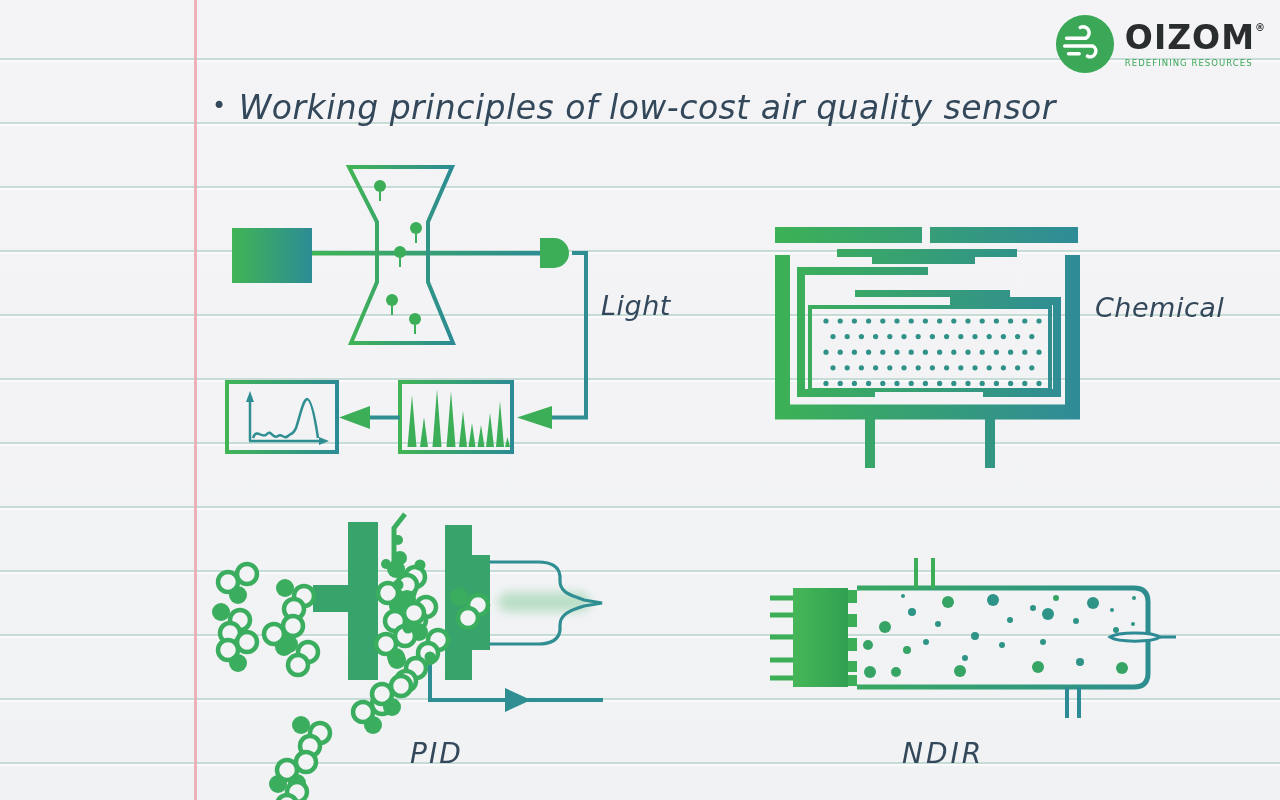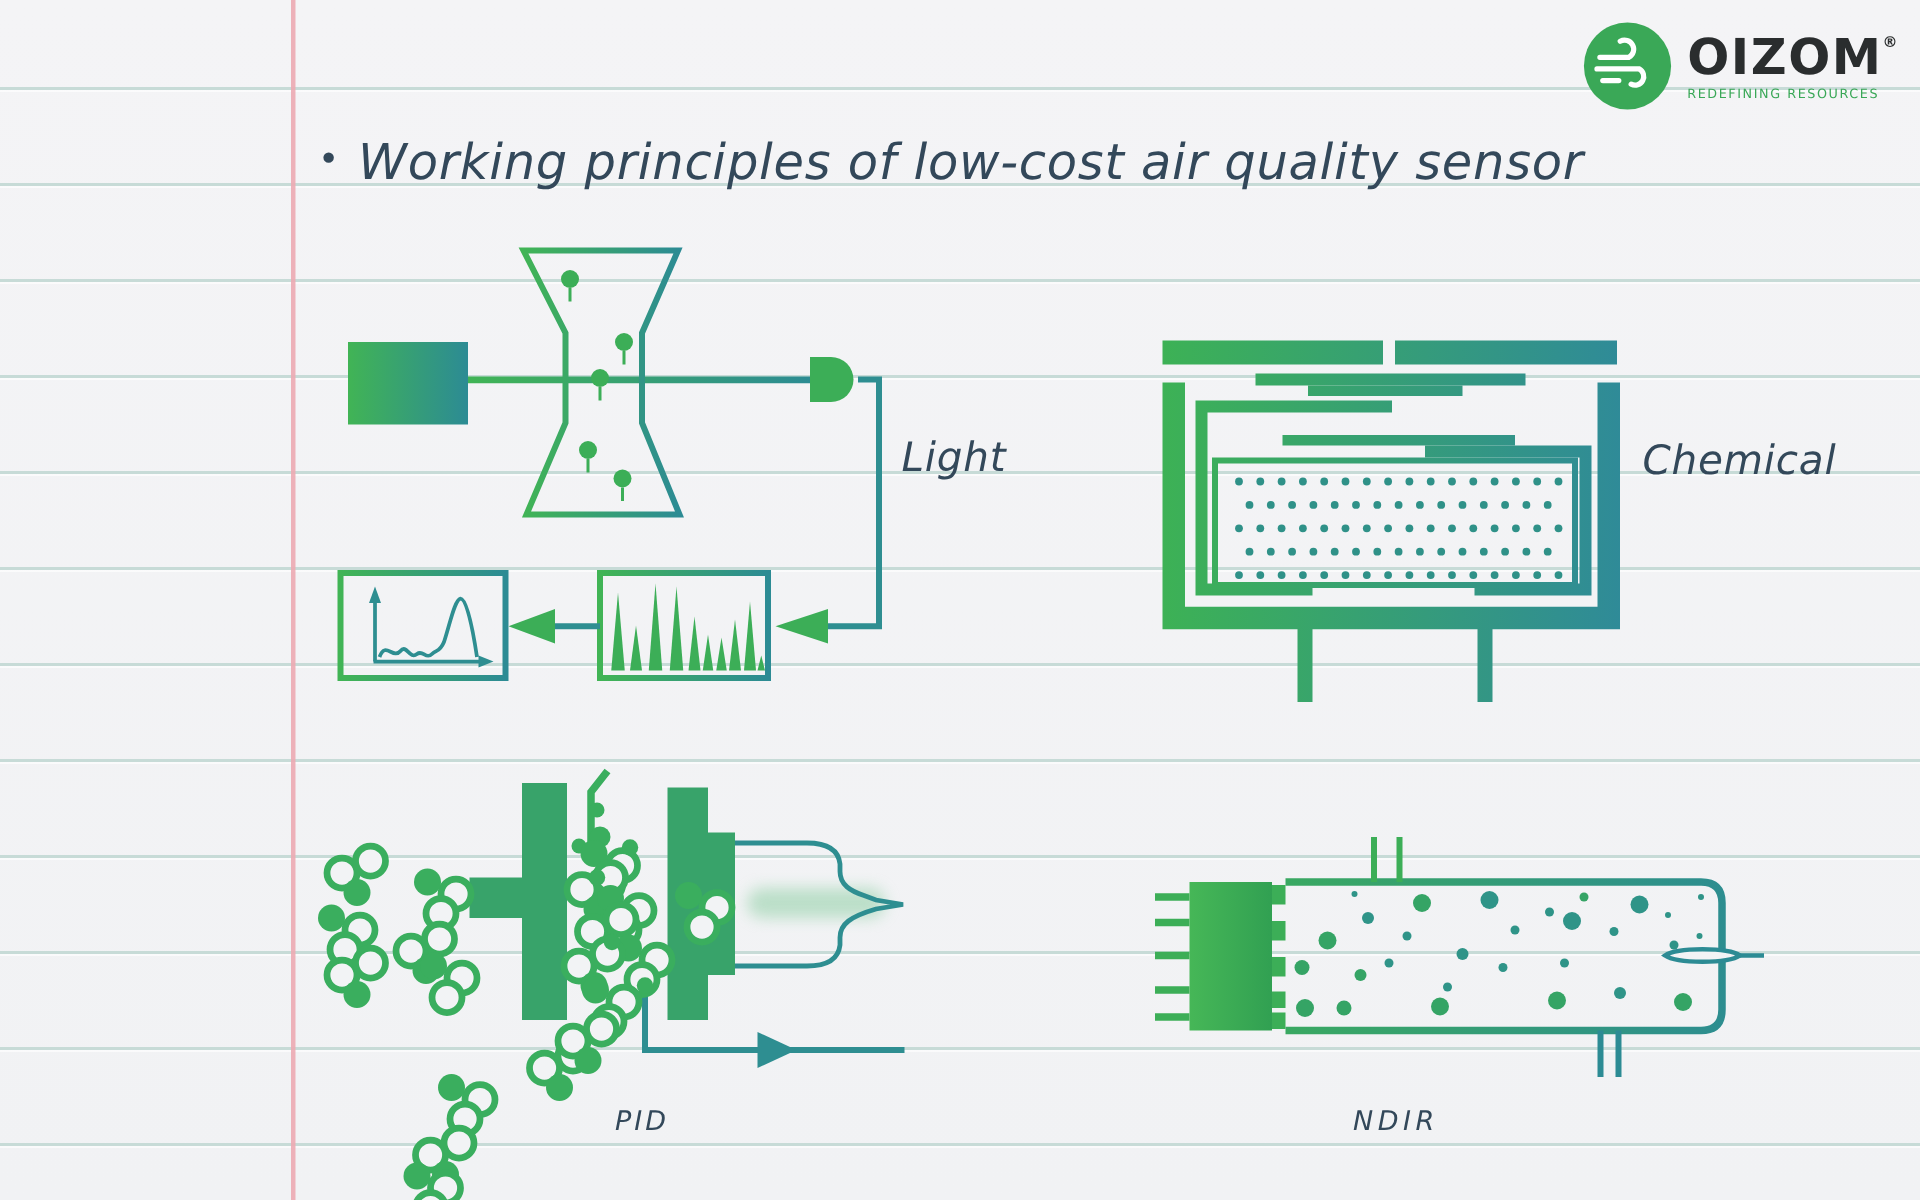--- a/index.html
+++ b/index.html
@@ -29,21 +29,21 @@
     position:absolute;top:0;bottom:0;left:194px;width:3px;
     background:var(--margin-line);opacity:.9;
   }
   .hand{color:var(--ink);font-style:italic;font-family:"DejaVu Sans",sans-serif;}
   .title{
     position:absolute;left:212px;top:88px;display:flex;align-items:center;gap:12px;
     font-size:33px;letter-spacing:.5px;font-weight:500;white-space:nowrap;
   }
   .title .bullet{font-style:normal;font-size:24px;transform:translateY(-2px);}
   .sensor-label{position:absolute;font-size:27px;line-height:39px;letter-spacing:.5px;}
-  .small-label{position:absolute;font-size:18px;}
+  .small-label{position:absolute;font-size:28px;}
   .diag{position:absolute;}
   .logo{position:absolute;top:13px;right:14px;display:flex;align-items:center;gap:9px;}
   .logo .brand{font-weight:bold;font-size:33px;letter-spacing:1px;color:#2a2d2e;line-height:1;}
   .logo .brand sup{font-size:10px;vertical-align:18px;}
   .logo .tagline{font-size:8.5px;font-weight:normal;letter-spacing:1.05px;color:var(--logo-green);margin-top:4px;white-space:nowrap;}
 </style>
 </head>
 <body>
 
 <div class="stage">

